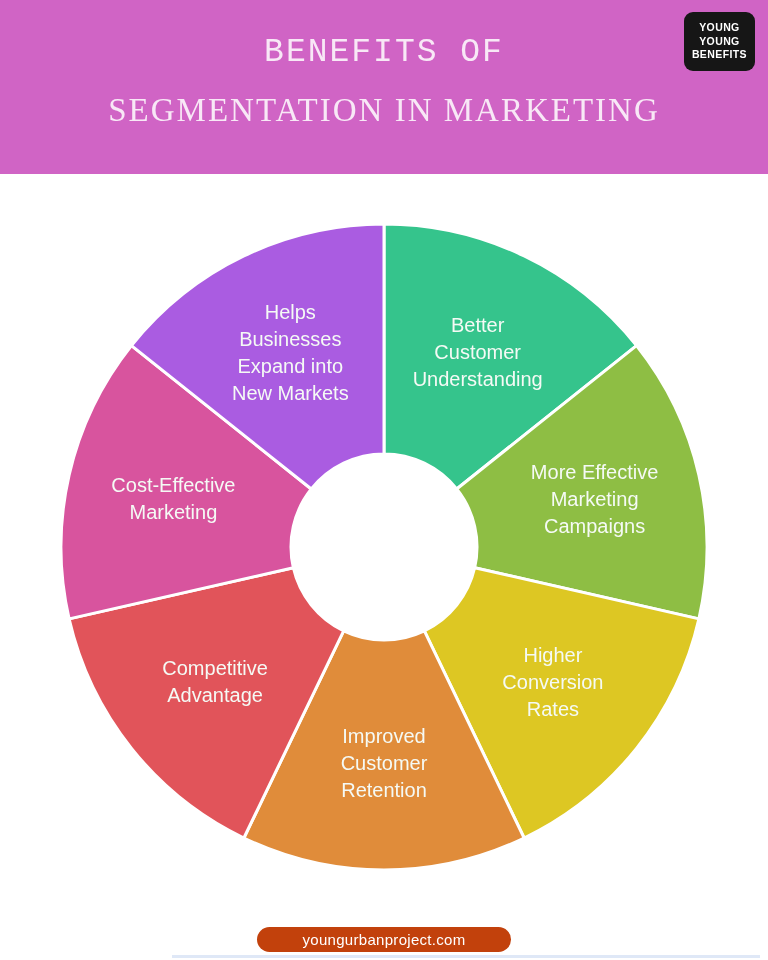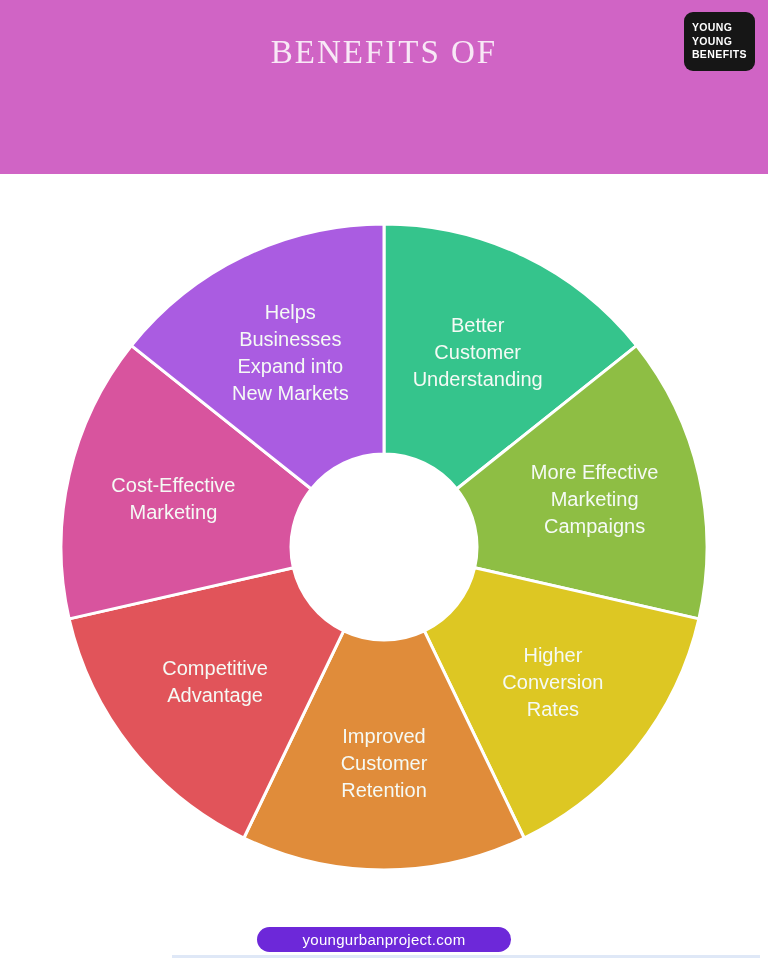--- a/index.html
+++ b/index.html
@@ -17,68 +17,69 @@
   }
   .header-title {
     padding-top: 36px;
     text-align: center;
     font-family: "Liberation Serif", serif;
     color: #f8e8f6;
     font-size: 33px;
     letter-spacing: 2px;
     line-height: 1;
   }
-  .header-title .t1 { margin-bottom: 25px; }
+  .header-title .t1 { margin-bottom: 25px; font-family: Liberation Mono, monospace; }
   .logo {
     position: absolute; top: 12px; right: 13px;
     background: #161616;
     border-radius: 9px;
     padding: 9px 8px;
     color: #ffffff;
     font-size: 10.5px;
     font-weight: bold;
     line-height: 1.3;
     letter-spacing: 0.4px;
   }
-  .logo div { white-space: nowrap; }
+  .logo div { white-space: nowrap; text-align: center; }
   svg.donut {
     position: absolute; left: 0; top: 0;
     width: 768px; height: 960px;
     display: block;
   }
   svg.donut text {
     font-family: "Liberation Sans", sans-serif;
     font-size: 20px;
   }
   .footer-pill {
     position: absolute;
     left: 50%; transform: translateX(-50%);
     bottom: 8px;
     width: 254px; height: 25px;
     border-radius: 13px;
-    background: #6d28d9;
+    background: #c2410c;
     color: #ffffff;
     font-size: 15px;
     line-height: 25px;
     text-align: center;
     letter-spacing: 0.3px;
   }
   .footer-underline {
     position: absolute;
     left: 172px; bottom: 2px;
     width: 588px; height: 3px;
     background: rgba(150, 180, 228, 0.30);
   }
 </style>
 </head>
 <body>
 
 <div class="header">
   <div class="header-title">
     <div class="t1">BENEFITS OF</div>
+    <div class="t2">SEGMENTATION IN MARKETING</div>
   </div>
   <div class="logo">
     <div>YOUNG</div>
     <div>YOUNG</div>
     <div>BENEFITS</div>
   </div>
 </div>
 
 <svg class="donut" id="donut-svg" viewBox="0 0 768 960">
     <path d="M 384.00 224.00 A 323 323 0 0 1 636.53 345.61 L 456.71 489.02 A 93 93 0 0 0 384.00 454.00 Z" fill="#35c48c" stroke="#ffffff" stroke-width="3" stroke-linejoin="round"></path>

